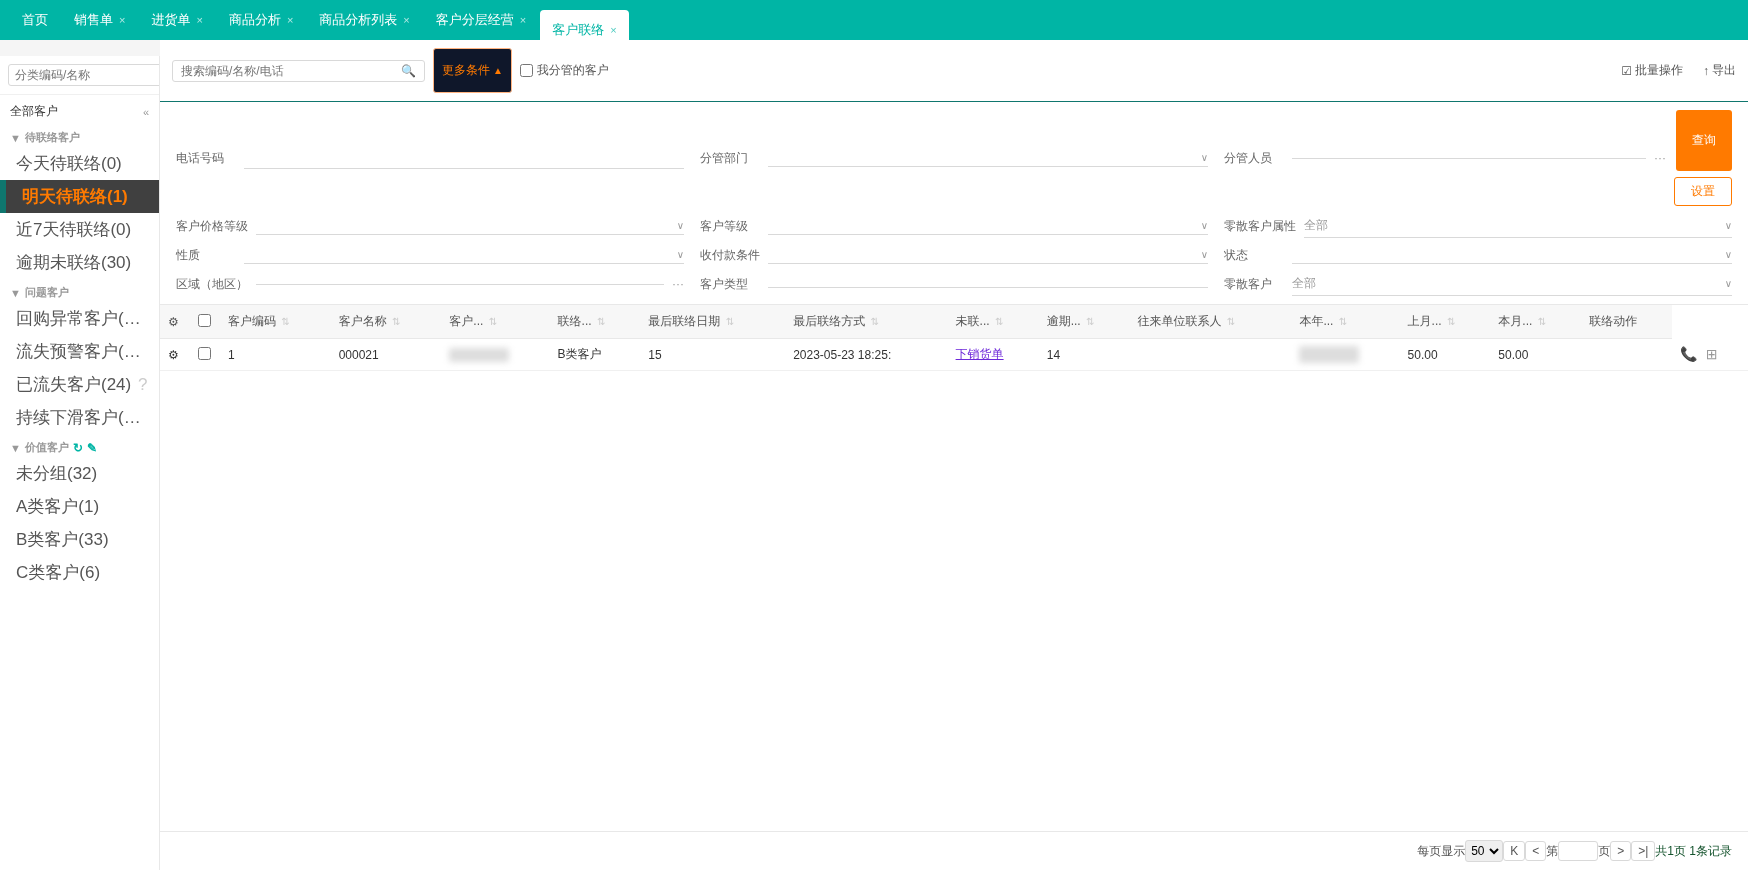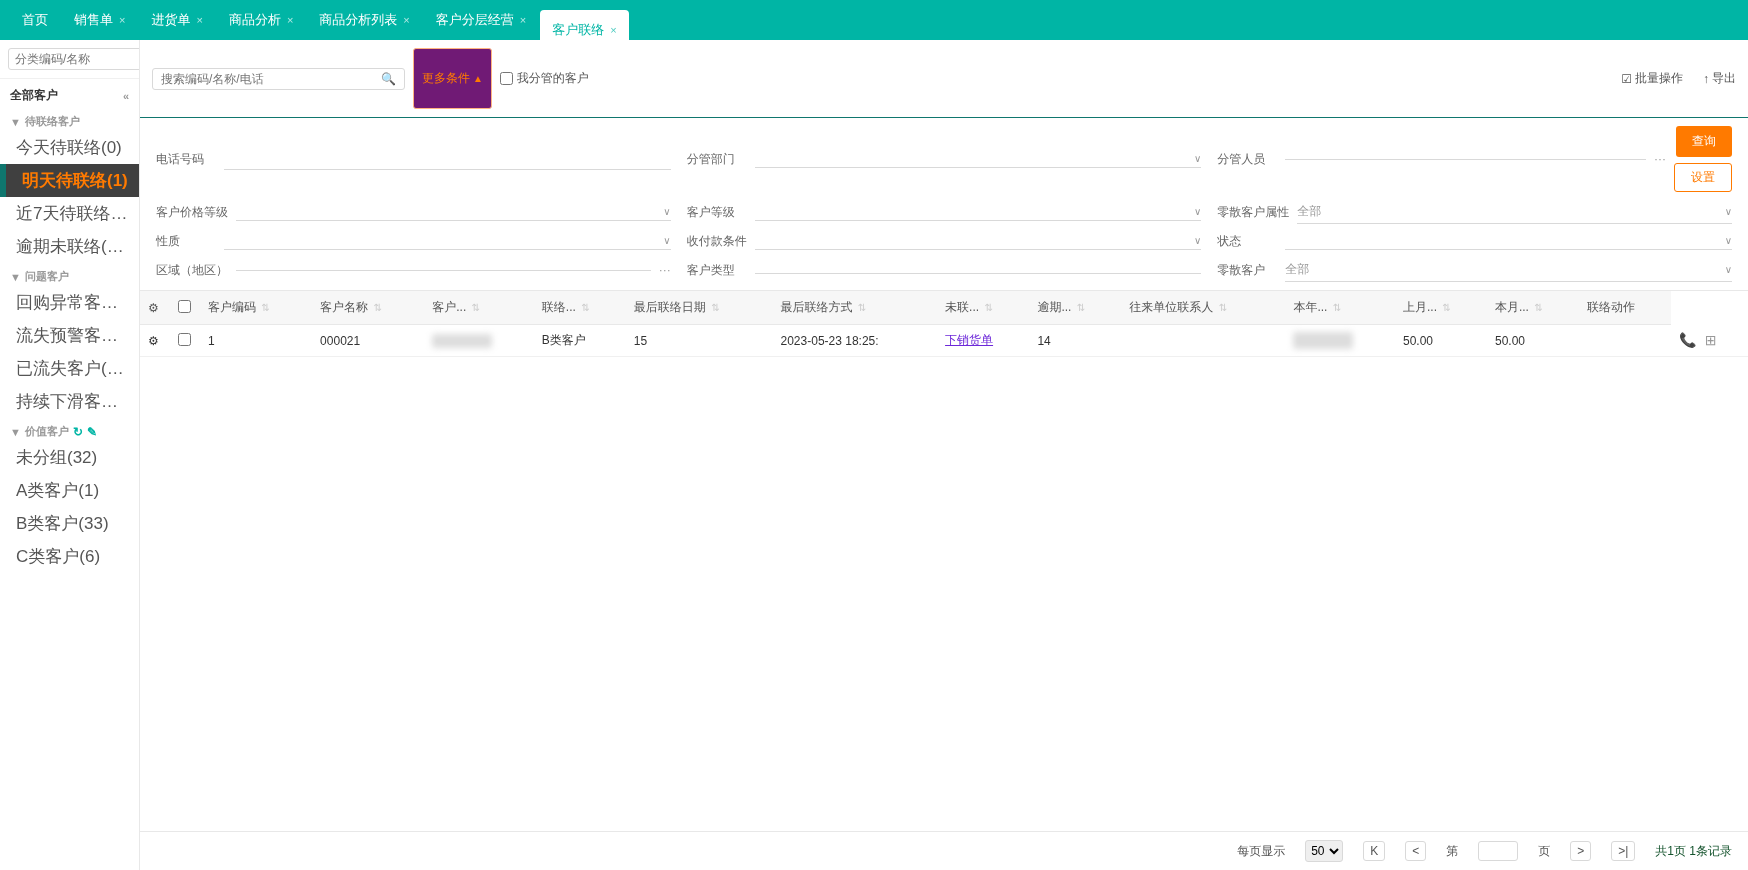--- a/index.html
+++ b/index.html
@@ -9,75 +9,75 @@
     .top-nav { display: flex; align-items: center; background: #00b5a5; height: 40px; padding: 0 10px; gap: 2px; }
     .nav-item { color: #fff; padding: 0 12px; height: 40px; display: flex; align-items: center; cursor: pointer; font-size: 13px; white-space: nowrap; }
     .nav-item.active { background: #fff; color: #00b5a5; border-radius: 4px 4px 0 0; margin-top: 20px; }
     .nav-item .close-x { margin-left: 6px; font-size: 11px; opacity: 0.7; }
     .nav-home { font-size: 13px; }
 
     
     .main-layout { display: flex; height: calc(870px - 40px); }
 
     
-    .sidebar { width: 140px; background: #fff; border-right: 1px solid #e8e8e8; overflow-y: auto; flex-shrink: 0; }
+    .sidebar { width: 160px; background: #fff; border-right: 1px solid #e8e8e8; overflow-y: auto; flex-shrink: 0; margin-top: 16px; }
     .sidebar-search { display: flex; align-items: center; padding: 8px 8px; border-bottom: 1px solid #f0f0f0; }
     .sidebar-search input { flex: 1; border: 1px solid #d9d9d9; border-radius: 3px; padding: 3px 6px; font-size: 12px; outline: none; }
-    .sidebar-section-header { display: flex; align-items: center; justify-content: space-between; padding: 8px 10px 4px; font-weight: bold; font-size: 12px; color: #333; cursor: pointer; gap: 24px; }
+    .sidebar-section-header { display: flex; align-items: center; justify-content: space-between; padding: 8px 10px 4px; font-weight: normal; font-size: 12px; color: #333; cursor: pointer; gap: 24px; }
     .sidebar-section-header .collapse-icon { color: #999; font-size: 11px; }
     .sidebar-item { padding: 5px 10px 5px 14px; cursor: pointer; font-size: 17px; color: #555; white-space: nowrap; overflow: hidden; text-overflow: ellipsis; }
     .sidebar-item.active { background: #404040; color: #ff7a00; font-weight: bold; border-left: 6px solid #0f766e; }
     .sidebar-item.sub { padding-left: 16px; }
     .sidebar-group-label { padding: 6px 10px 2px; font-size: 11px; color: #999; font-weight: bold; display: flex; align-items: center; gap: 4px; }
     .sidebar-group-label .icon-btn { cursor: pointer; color: #00b5a5; font-size: 12px; }
 
     
     .content-area { flex: 1; display: flex; flex-direction: column; overflow: hidden; }
 
     
     .search-bar { display: flex; align-items: center; padding: 8px 12px; background: #fff; border-bottom: 1px solid #0f766e; gap: 8px; }
     .search-input-wrap { display: flex; align-items: center; border: 1px solid #d9d9d9; border-radius: 3px; padding: 3px 8px; background: #fff; }
     .search-input-wrap input { border: none; outline: none; font-size: 12px; width: 200px; }
     .search-input-wrap .search-icon { color: #ff7a00; cursor: pointer; }
-    .filter-btn { display: flex; align-items: center; gap: 3px; color: #ff7a00; cursor: pointer; font-size: 12px; border: 1px solid #ffb380; border-radius: 3px; padding: 21px 8px; background: #701a75; }
+    .filter-btn { display: flex; align-items: center; gap: 3px; color: #ff7a00; cursor: pointer; font-size: 12px; border: 1px solid #ffb380; border-radius: 3px; padding: 13px 8px; background: #0f172a; }
     .filter-btn .arrow { font-size: 10px; }
     .my-customer-check { display: flex; align-items: center; gap: 4px; cursor: pointer; font-size: 12px; color: #555; }
     .my-customer-check input { margin: 0; }
     .spacer { flex: 1; }
     .batch-op-btn { display: flex; align-items: center; gap: 3px; color: #555; cursor: pointer; font-size: 12px; }
     .export-btn { display: flex; align-items: center; gap: 3px; color: #555; cursor: pointer; font-size: 12px; margin-left: 12px; }
 
     
     .filter-panel { background: #fff; border-bottom: 1px solid #e8e8e8; padding: 8px 16px; display: grid; grid-template-columns: 1fr 1fr 1fr; gap: 8px 16px; }
     .filter-row { display: flex; align-items: center; gap: 8px; }
     .filter-label { color: #666; font-size: 12px; white-space: nowrap; min-width: 60px; }
     .filter-input { flex: 1; border: none; border-bottom: 1px solid #d9d9d9; outline: none; font-size: 12px; padding: 3px 0; background: transparent; }
     .filter-select { flex: 1; display: flex; align-items: center; justify-content: space-between; border-bottom: 1px solid #d9d9d9; padding: 3px 0; cursor: pointer; }
     .filter-select .arrow { color: #999; font-size: 10px; }
     .filter-select-val { color: #999; font-size: 12px; }
-    .filter-btn-query { background: #ff7a00; color: #fff; border: none; border-radius: 3px; padding: 7px 16px; cursor: pointer; font-size: 12px; }
+    .filter-btn-query { background: #ff7a00; color: #fff; border: none; border-radius: 3px; padding: 22px 16px; cursor: pointer; font-size: 12px; }
     .filter-btn-set { background: #fff; color: #ff7a00; border: 1px solid #ff7a00; border-radius: 3px; padding: 5px 16px; cursor: pointer; font-size: 12px; }
     .filter-actions { display: flex; flex-direction: column; gap: 6px; align-items: flex-end; justify-content: center; }
     .filter-ellipsis { color: #999; cursor: pointer; }
 
     
     .table-wrap { flex: 1; overflow: auto; background: #fff; margin: 0; }
     table { width: 100%; border-collapse: collapse; font-size: 12px; }
     thead tr { background: #f7f7f7; }
     th { padding: 8px 8px; text-align: left; font-weight: normal; color: #555; border-bottom: 1px solid #e8e8e8; white-space: nowrap; font-size: 12px; }
     th .sort-icon { color: #ccc; margin-left: 2px; font-size: 10px; }
     td { padding: 7px 8px; border-bottom: 1px solid #f0f0f0; color: #333; white-space: nowrap; font-size: 12px; }
     .col-gear { width: 30px; }
     .col-check { width: 30px; }
     .link-text { color: #6d28d9; cursor: pointer; text-decoration: underline; }
     .action-icons { display: flex; gap: 8px; color: #999; }
     .action-icon { cursor: pointer; font-size: 14px; color: #999; }
 
     
-    .table-footer { display: flex; align-items: center; justify-content: flex-end; padding: 8px 16px; background: #fff; border-top: 1px solid #e8e8e8; gap: 20px; font-size: 12px; color: #555; }
+    .table-footer { display: flex; align-items: center; justify-content: flex-end; padding: 8px 16px; background: #fff; border-top: 1px solid #e8e8e8; gap: 0; font-size: 12px; color: #555; }
     .pagination-label { color: #555; }
     .pagination-select { border: 1px solid #d9d9d9; border-radius: 3px; padding: 2px 1px; font-size: 12px; }
     .page-nav-btn { border: 1px solid #d9d9d9; background: #fff; border-radius: 3px; padding: 2px 6px; cursor: pointer; font-size: 12px; color: #555; }
     .page-input { border: 1px solid #d9d9d9; border-radius: 3px; padding: 2px 6px; font-size: 12px; width: 40px; text-align: center; }
     .total-label { color: #14532d; }
 
     
     .table-wrap::-webkit-scrollbar { height: 8px; width: 8px; }
     .table-wrap::-webkit-scrollbar-thumb { background: #ccc; border-radius: 4px; }
 

